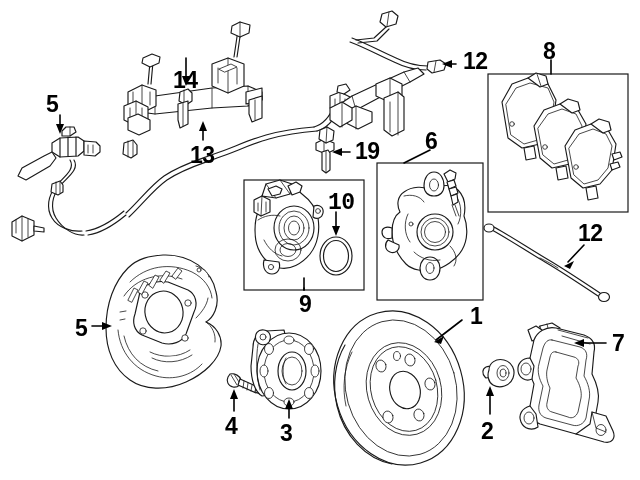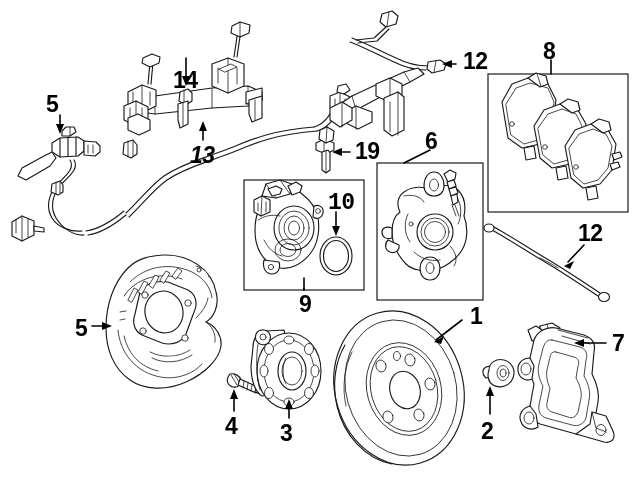--- a/index.html
+++ b/index.html
@@ -515,18 +515,18 @@
   <div class="callout-label" style="left:280px; top:422px;">3</div>
   <div class="callout-label" style="left:225px; top:415px;">4</div>
   <div class="callout-label" style="left:75px; top:317px;">5</div>
   <div class="callout-label" style="left:425px; top:130px;">6</div>
   <div class="callout-label" style="left:612px; top:332px;">7</div>
   <div class="callout-label" style="left:543px; top:40px;">8</div>
   <div class="callout-label" style="left:299px; top:293px;">9</div>
   <div class="callout-label" style="left:328px; top:192px;font-family:Liberation Mono, monospace;">10</div>
   <div class="callout-label" style="left:355px; top:140px;">19</div>
   <div class="callout-label" style="left:463px; top:50px;">12</div>
-  <div class="callout-label" style="left:190px; top:144px;font-style:italic;">13</div>
+  <div class="callout-label" style="left:190px; top:144px;">13</div>
   <div class="callout-label" style="left:173px; top:33px;margin-top:36px;">14</div>
   <div class="callout-label" style="left:46px; top:93px;">5</div>
   <div class="callout-label" style="left:578px; top:222px;">12</div>
 
 </div>
 
 </body></html>

